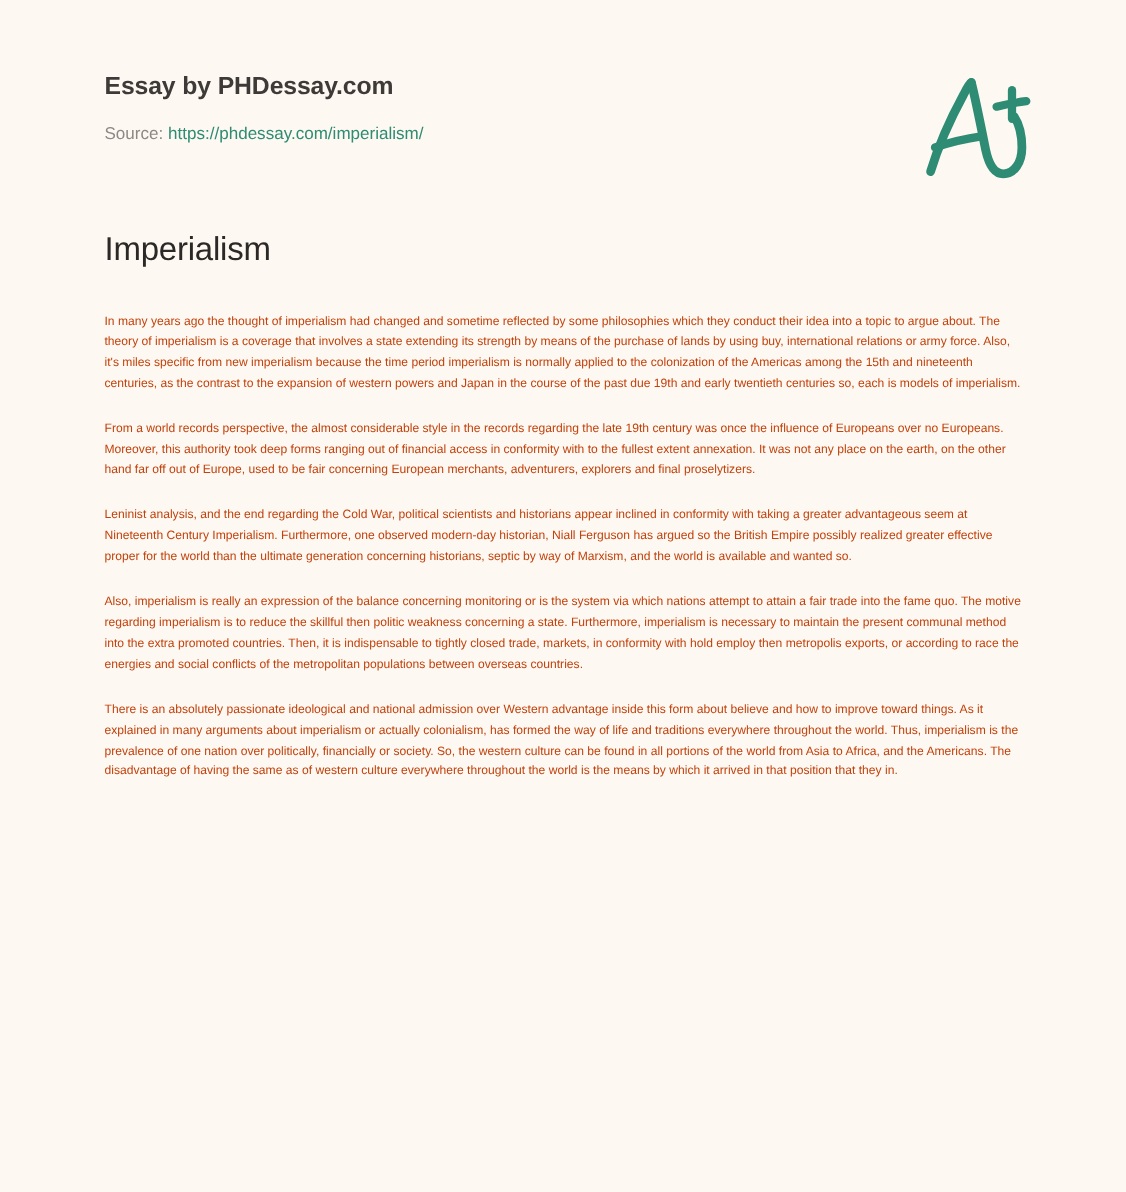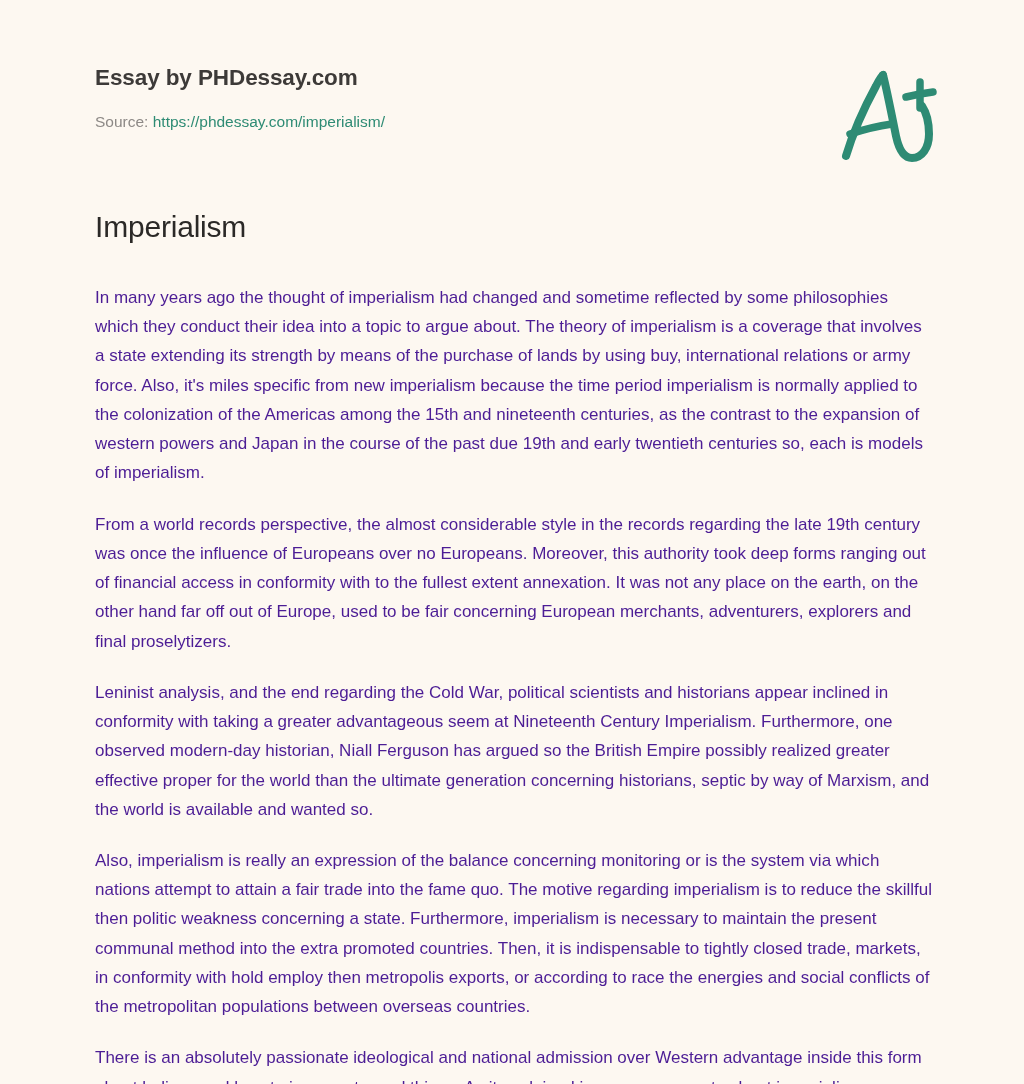--- a/index.html
+++ b/index.html
@@ -85,23 +85,23 @@
   }
   .article-title {
     font-size: 30px;
     font-weight: normal;
     color: #2b2927;
     letter-spacing: -0.2px;
     margin: 4px 0 38px 0;
     line-height: 1.2;
   }
   .para {
-    font-size: 17px;
+    font-size: 11px;
     line-height: 1.72;
-    color: #4c1d95;
+    color: #c2410c;
     margin: 0 0 22px 0;
     text-align: left;
     letter-spacing: 0.01px;
   }
   .para:last-child {
     margin-bottom: 0;
   }
 </style>
 </head>
 <body>

